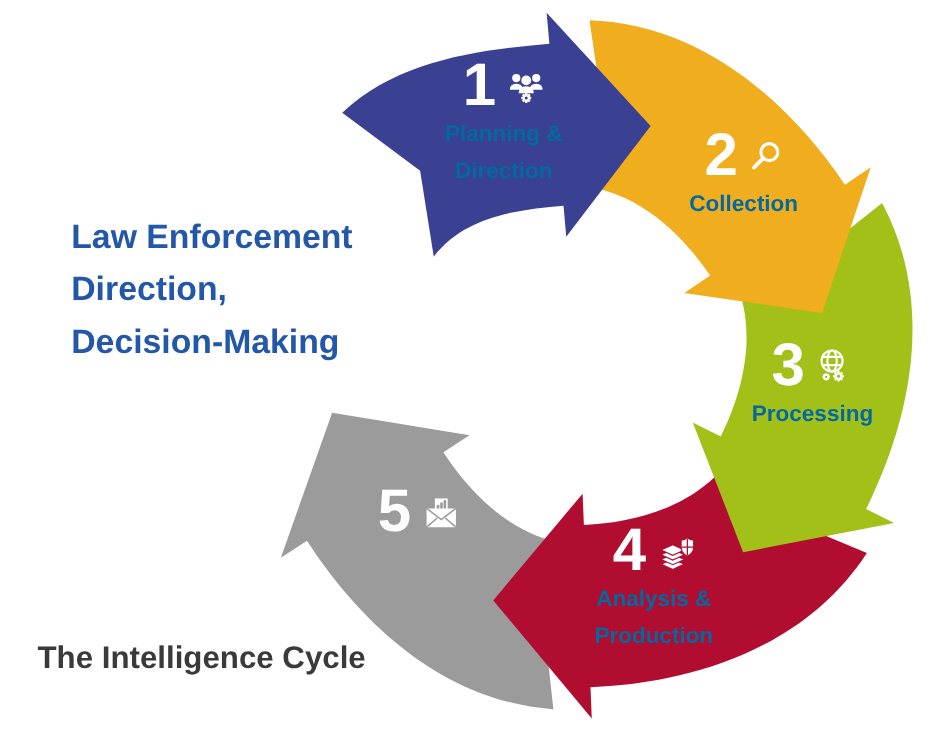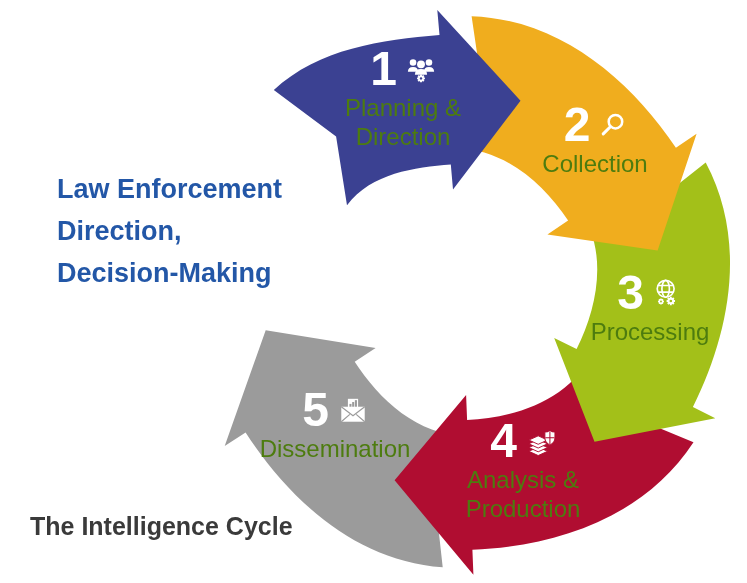--- a/index.html
+++ b/index.html
@@ -7,21 +7,21 @@
     position:relative;width:747px;height:583px;background:#ffffff;
     font-family:"Liberation Sans",sans-serif;overflow:hidden;
   }
   .stage svg.cycle{position:absolute;left:0;top:0;}
   
   .seg{position:absolute;width:180px;text-align:center;color:#fff;}
   .seg .num-row{display:flex;align-items:center;justify-content:center;gap:9px;line-height:48px;}
   .seg .num{font-size:48px;font-weight:700;color:#fff;}
   .seg .icon{display:inline-flex;}
   .seg .icon svg{width:30px;height:30px;}
-  .seg .line{font-size:24px;line-height:29px;font-weight:400;color:#4d7c0f;}
+  .seg .line{font-size:18px;line-height:29px;font-weight:700;color:#0369a1;}
   .seg-planning{left:313px;top:45px;}
   .seg-collection{left:505px;top:101px;}
   .seg-processing{left:560px;top:269px;}
   .seg-analysis{left:433px;top:417px;}
   .seg-dissemination{left:245px;top:386px;}
   
   .center-text{
     position:absolute;left:57px;top:168px;width:300px;text-align:left;
     font-size:27px;font-weight:700;line-height:42px;color:#2357A7;
   }
@@ -134,21 +134,20 @@
           <rect x="10" y="3.5" width="12" height="11" fill="#fff" stroke="currentColor" stroke-width="1"></rect>
           <rect x="12.2" y="9.5" width="2.2" height="3.5" fill="currentColor"></rect>
           <rect x="15.1" y="7.5" width="2.2" height="5.5" fill="currentColor"></rect>
           <rect x="18" y="5.5" width="2.2" height="7.5" fill="currentColor"></rect>
           <path d="M3.5,12.5 H28.5 V28.5 H3.5 Z" fill="#fff"></path>
           <path d="M3.5,12.5 L16,22 L28.5,12.5" fill="none" stroke="currentColor" stroke-width="1.3"></path>
           <path d="M3.5,28.5 L12.6,20.7 M28.5,28.5 L19.4,20.7" fill="none" stroke="currentColor" stroke-width="1.3"></path>
         </svg>
       </span>
     </div>
-    <div class="line">Dissemination</div>
   </div>
 
   <div class="center-text" style="color: rgb(35, 87, 167);">
     <div>Law Enforcement</div>
     <div>Direction,</div>
     <div>Decision-Making</div>
   </div>
 
   <div class="cycle-title" style="color: rgb(58, 58, 58);">The Intelligence Cycle</div>
 

